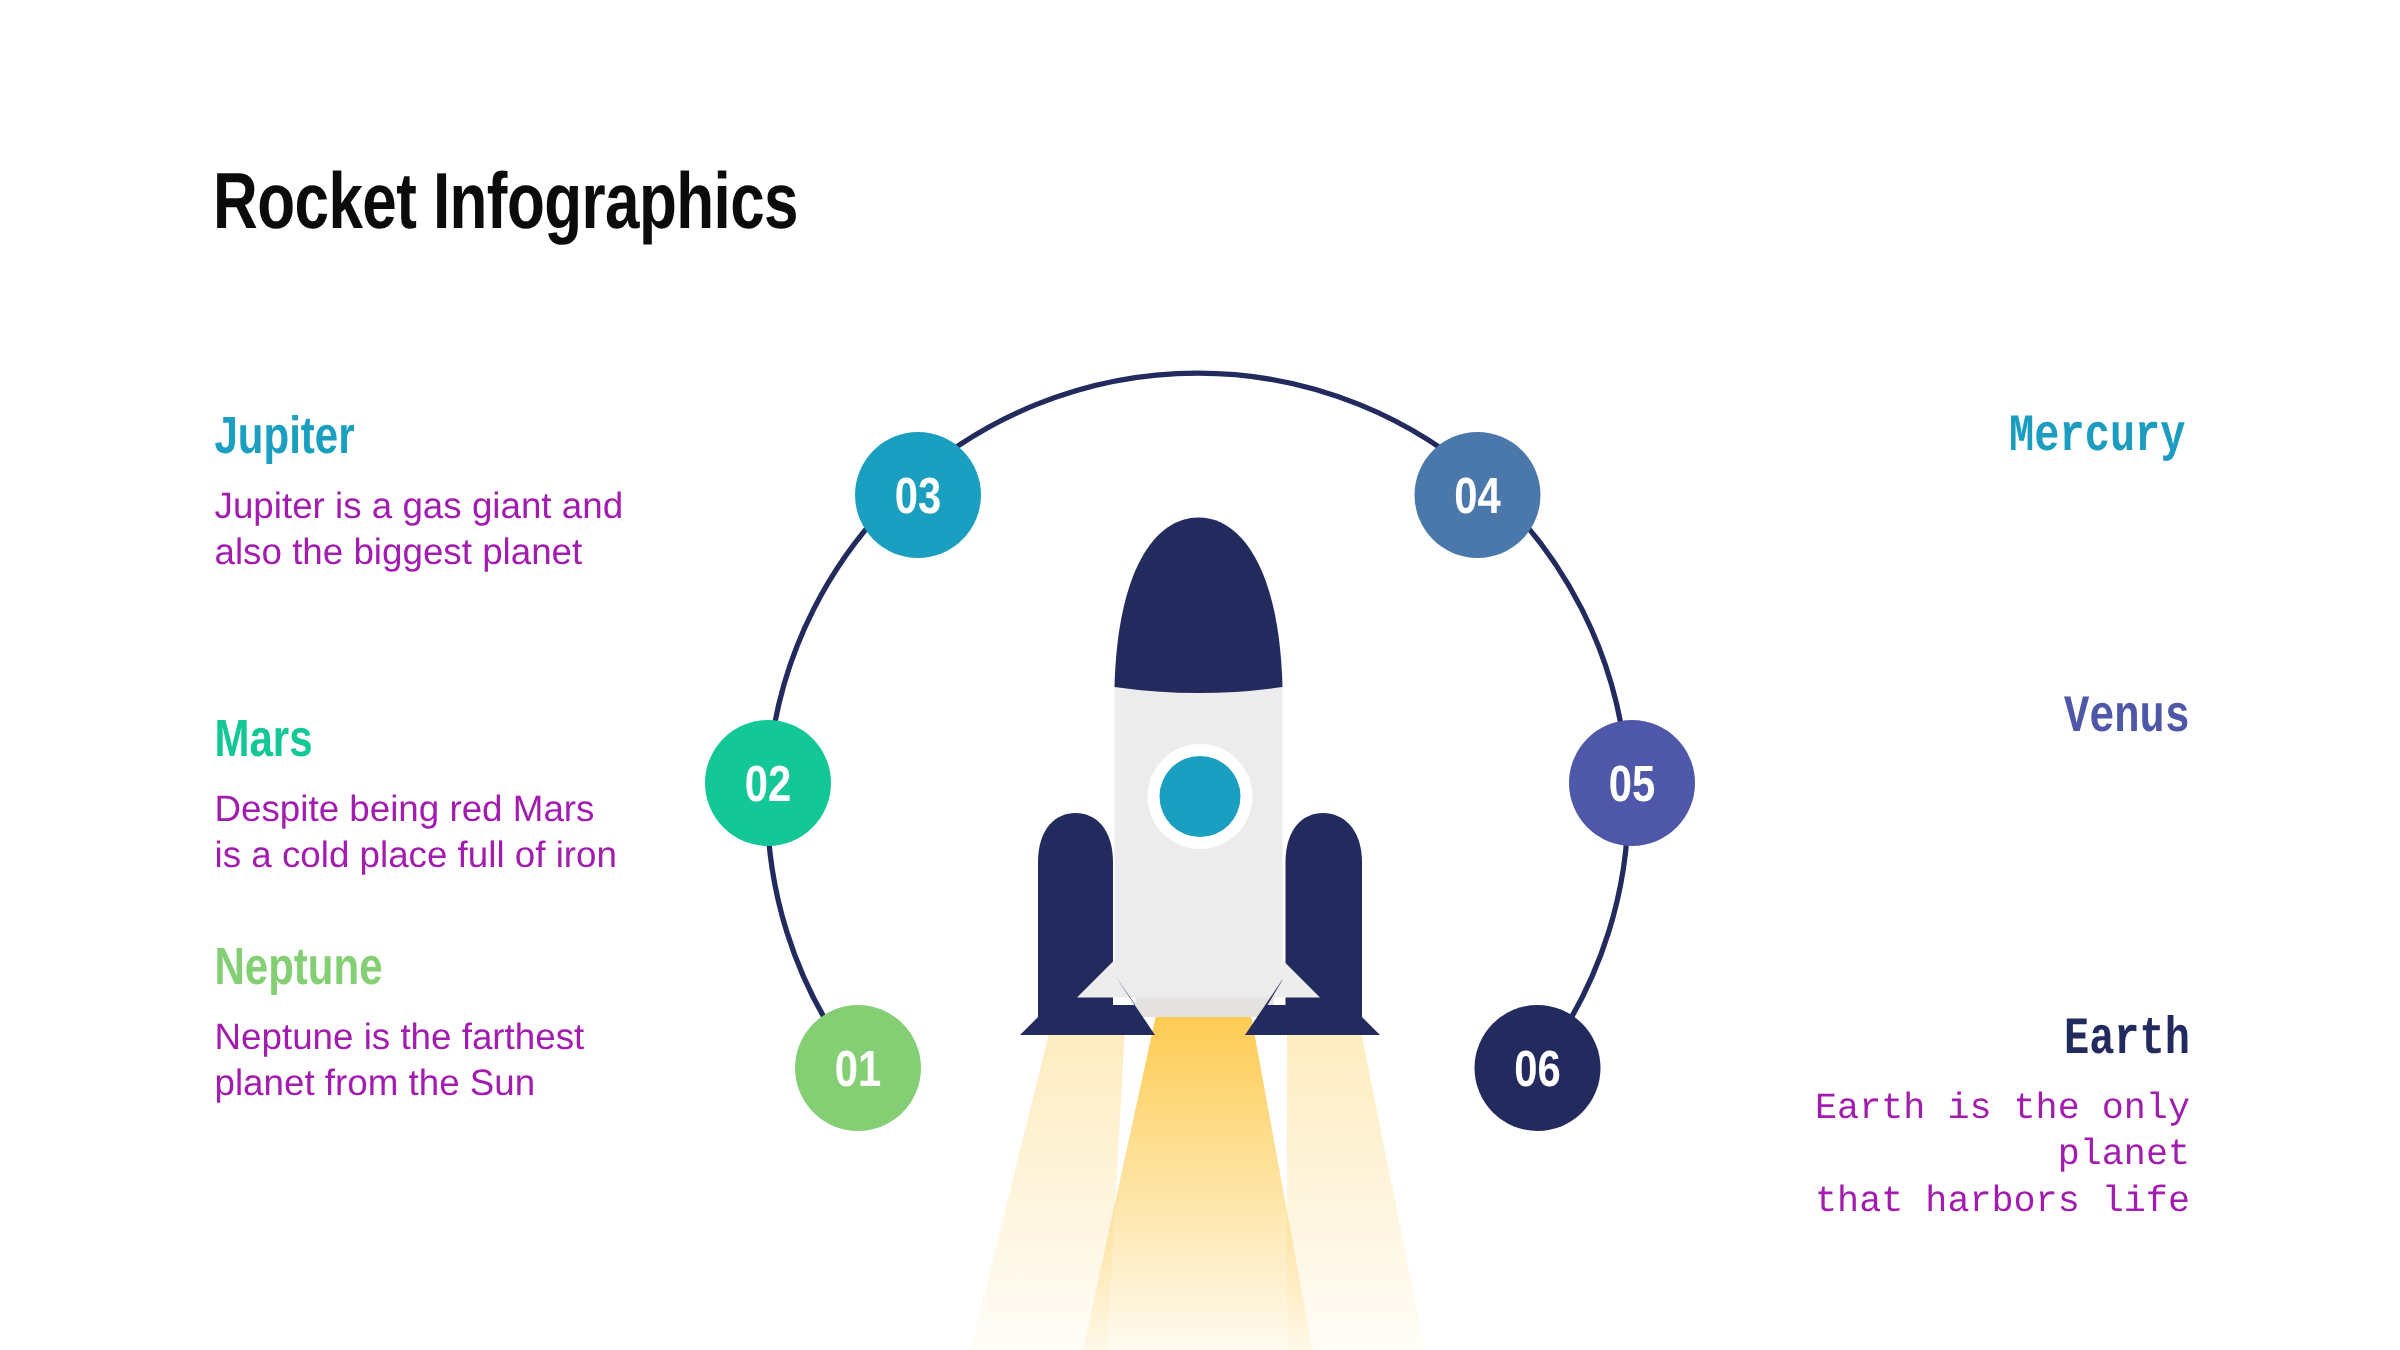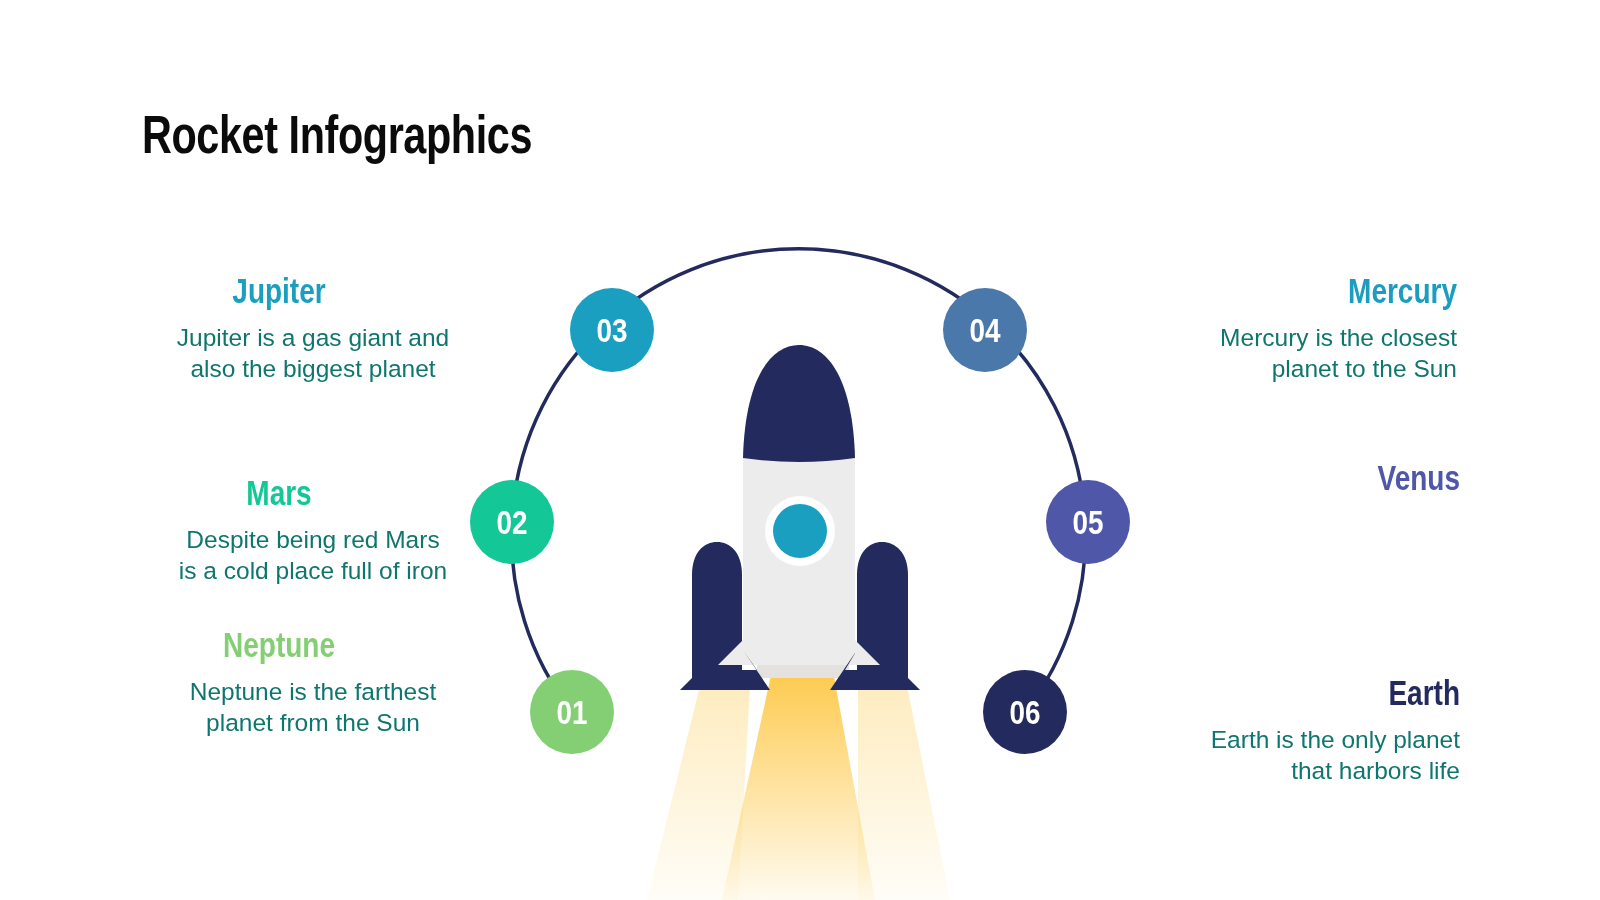--- a/index.html
+++ b/index.html
@@ -1,24 +1,24 @@
 <!DOCTYPE html>
 <html><head>
 <meta charset="utf-8">
 <style>
   html, body { margin:0; padding:0; }
   body { width:1600px; height:900px; background:#ffffff; position:relative; overflow:hidden; font-family:"Liberation Sans", sans-serif; }
   .title { position:absolute; left:142px; top:104px; font-size:53px; font-weight:bold; color:#0b0b0b; transform:scaleX(0.78); transform-origin:left top; white-space:nowrap; letter-spacing:-0.5px; }
   .item { position:absolute; width:340px; }
-  .item.left { left:143px; text-align:center; }
-  .item.right { left:1120px; width:340px; text-align:right; }
+  .item.left { left:143px; text-align:left; }
+  .item.right { left:1120px; width:340px; text-align:right;font-family:Liberation Mono, monospace; }
   .item .heading { font-size:35px; font-weight:bold; line-height:42px; white-space:nowrap; transform:scaleX(0.8); }
   .item.left .heading { transform-origin:left center; }
   .item.right .heading { transform-origin:right center; }
-  .item .desc { margin-top:10px; font-size:24.5px; line-height:31px; color:#0f766e; white-space:pre-line; }
+  .item .desc { margin-top:10px; font-size:24.5px; line-height:31px; color:#a21caf; white-space:pre-line; }
   svg.diagram { position:absolute; left:0; top:0; }
   .num { font-family:"Liberation Sans", sans-serif; font-weight:bold; font-size:34px; fill:#ffffff; }
 </style>
 </head>
 <body>
 
 <div class="title">Rocket Infographics</div>
 
 <div class="item left" style="top:270px;">
   <div class="heading" style="color:#1a9fc1;">Jupiter</div>
@@ -31,22 +31,20 @@
 is a cold place full of iron</div>
 </div>
 <div class="item left" style="top:624px;">
   <div class="heading" style="color:#84cf74;">Neptune</div>
   <div class="desc">Neptune is the farthest
 planet from the Sun</div>
 </div>
 
 <div class="item right" style="top:270px; left:1117px;">
   <div class="heading" style="color:#1b9cc1;">Mercury</div>
-  <div class="desc">Mercury is the closest
-planet to the Sun</div>
 </div>
 <div class="item right" style="top:457px;">
   <div class="heading" style="color:#4f57a8;">Venus</div>
 </div>
 <div class="item right" style="top:672px;">
   <div class="heading" style="color:#232a5e;">Earth</div>
   <div class="desc">Earth is the only planet
 that harbors life</div>
 </div>
 

